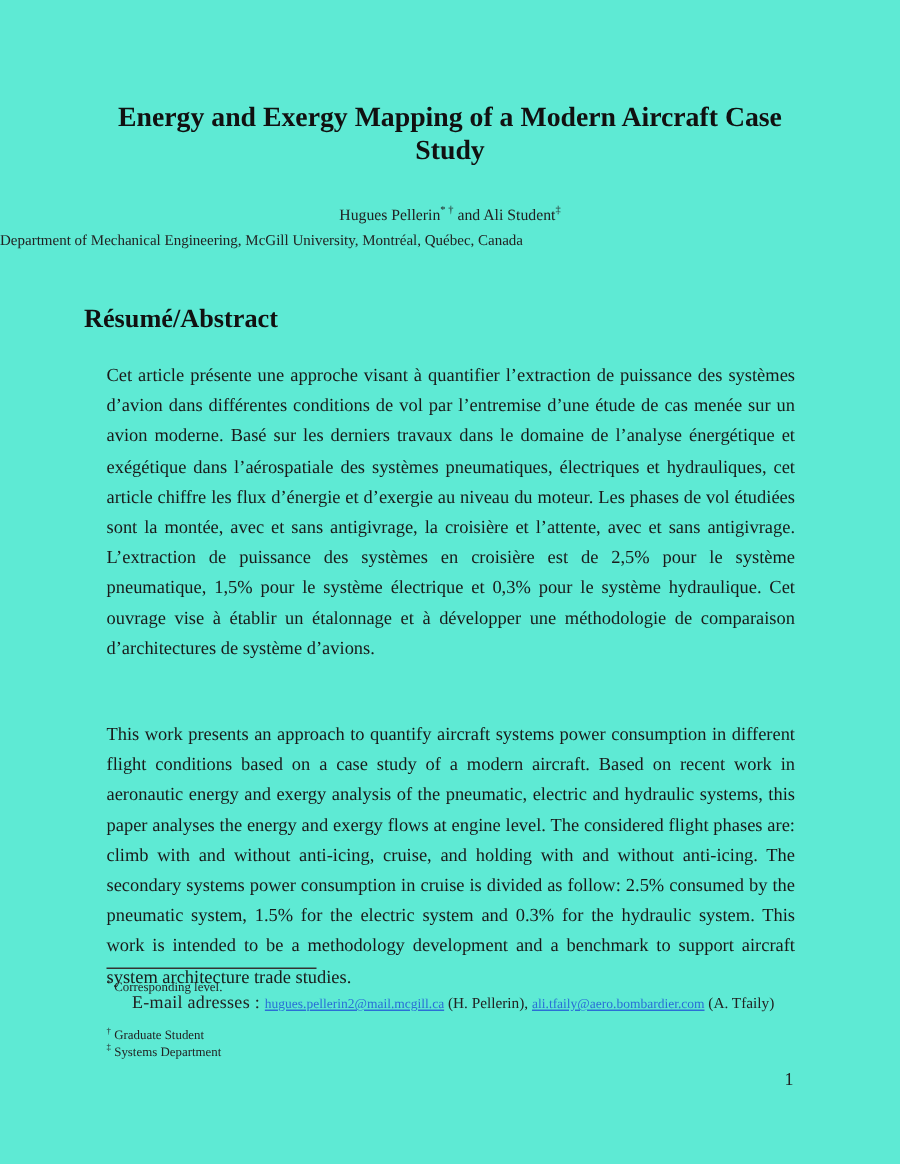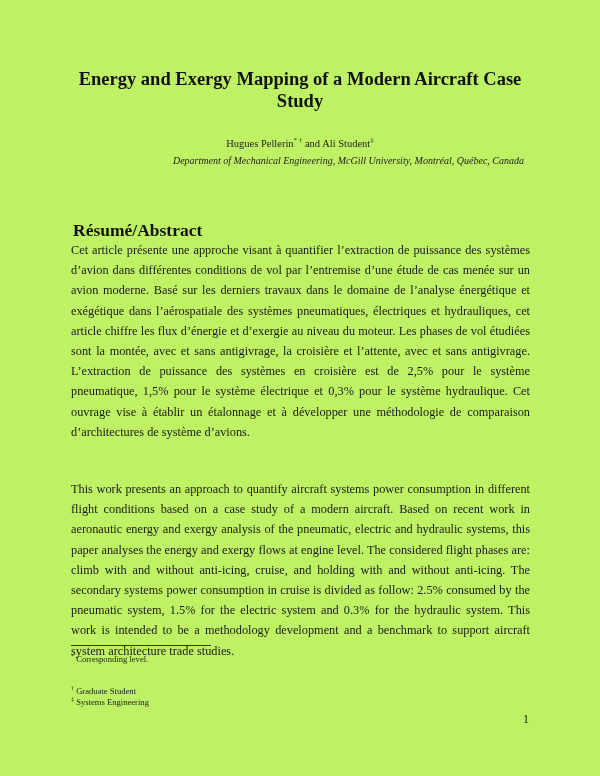--- a/index.html
+++ b/index.html
@@ -1,37 +1,37 @@
 <!DOCTYPE html>
 <html><head>
   <meta charset="utf-8">
   <style>
     html, body { margin: 0; padding: 0; background: #ffffff; }
     body {
       width: 600px; height: 776px; position: relative; overflow: hidden;
       font-family: "Liberation Serif", "DejaVu Serif", serif; color: #1a1a1a;
     }
-    .page { position: absolute; left: 0; top: 0; width: 600px; height: 776px; background: #bef264; }
+    .page { position: absolute; left: 0; top: 0; width: 600px; height: 776px; background: #5eead4; }
     .title {
       position: absolute; left: 70px; top: 68px; width: 460px;
       text-align: center; font-weight: bold; font-size: 18.5px; line-height: 22px; color: #111;
     }
     .authors {
       position: absolute; left: 0; width: 600px; top: 136px; text-align: center;
       font-size: 10.5px; color: #222;
     }
     .authors sup { font-size: 7px; }
     .affil {
-      position: absolute; left: 0; width: 524px; text-align: right;
-      font-style: italic; font-size: 10px; color: #222;
+      position: absolute; left: 0; width: 524px; text-align: left;
+      font-size: 10px; color: #222;
     }
     .affil1 { top: 155px; }
     .affil2 { top: 176px; }
     .section-heading {
-      position: absolute; left: 73px; top: 202px; font-weight: bold; font-size: 17.5px; color: #111; margin-top: 18px;
+      position: absolute; left: 56px; top: 202px; font-weight: bold; font-size: 17.5px; color: #111;
     }
     .para {
       position: absolute; left: 71px; width: 459px;
       font-size: 12.3px; line-height: 20.2px; text-align: justify; color: #1a1a1a;
     }
     .para-fr { top: 240px; }
     .para-en { top: 479px; }
     .fn-rule {
       position: absolute; left: 71px; top: 645px; width: 140px; height: 0;
       border-top: 1px solid #333;
@@ -63,24 +63,27 @@
   <p class="para para-fr" style="margin:0">Cet article présente une approche visant à quantifier l’extraction de puissance des systèmes d’avion dans différentes conditions de vol par l’entremise d’une étude de cas menée sur un avion moderne. Basé sur les derniers travaux dans le domaine de l’analyse énergétique et exégétique dans l’aérospatiale des systèmes pneumatiques, électriques et hydrauliques, cet article chiffre les flux d’énergie et d’exergie au niveau du moteur. Les phases de vol étudiées sont la montée, avec et sans antigivrage, la croisière et l’attente, avec et sans antigivrage. L’extraction de puissance des systèmes en croisière est de 2,5% pour le système pneumatique, 1,5% pour le système électrique et 0,3% pour le système hydraulique. Cet ouvrage vise à établir un étalonnage et à développer une méthodologie de comparaison d’architectures de système d’avions.</p>
   <p class="para para-en" style="margin:0">This work presents an approach to quantify aircraft systems power consumption in different flight conditions based on a case study of a modern aircraft. Based on recent work in aeronautic energy and exergy analysis of the pneumatic, electric and hydraulic systems, this paper analyses the energy and exergy flows at engine level. The considered flight phases are: climb with and without anti-icing, cruise, and holding with and without anti-icing. The secondary systems power consumption in cruise is divided as follow: 2.5% consumed by the pneumatic system, 1.5% for the electric system and 0.3% for the hydraulic system. This work is intended to be a methodology development and a benchmark to support aircraft system architecture trade studies.</p>
 
   <div class="fn-rule"></div>
 
   <div class="fn fn1">
     <sup>*</sup>
     <span>Corresponding level.</span>
   </div>
 
+  <div class="fn-email">
+    <span class="lbl">E-mail adresses : </span><a>hugues.pellerin2@mail.mcgill.ca</a><span> (H. Pellerin), </span><a>ali.tfaily@aero.bombardier.com</a><span> (A. Tfaily)</span>
+  </div>
 
   <div class="fn fn2">
     <sup>†</sup>
     <span>Graduate Student</span>
   </div>
   <div class="fn fn3">
     <sup>‡</sup>
-    <span>Systems Engineering</span>
+    <span>Systems Department</span>
   </div>
 
   <div class="page-num">1</div>
 </div>
 
 </body></html>

